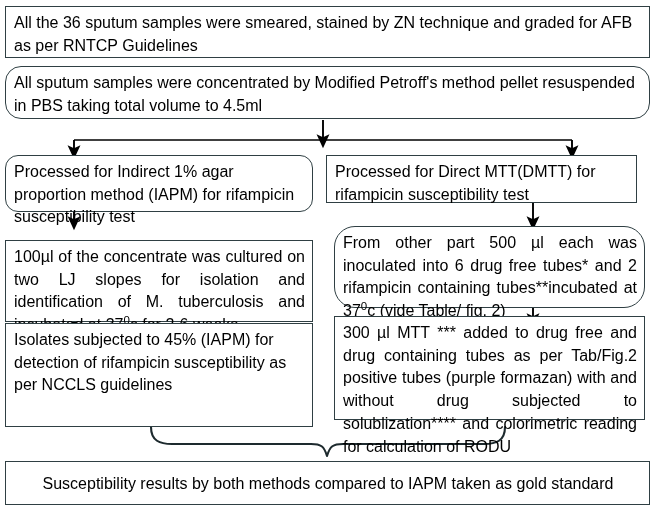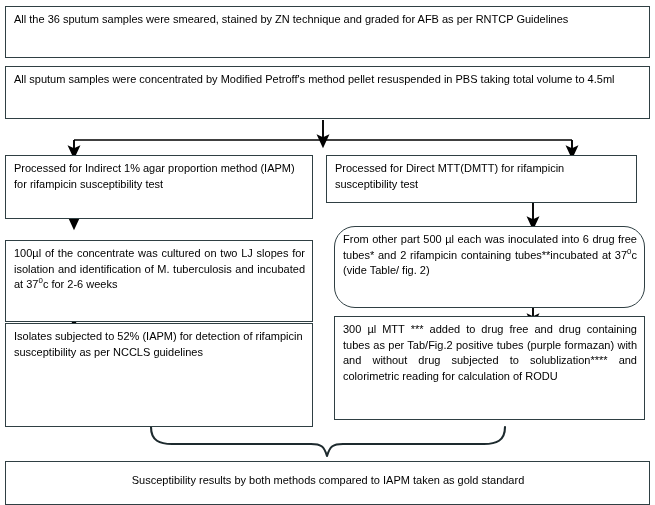--- a/index.html
+++ b/index.html
@@ -17,21 +17,21 @@
   #flowchart {
     position: relative;
     width: 655px;
     height: 505px;
   }
   .box {
     position: absolute;
     box-sizing: border-box;
     border: 1px solid #2f3f43;
     background: #ffffff;
-    font-size: 11px;
+    font-size: 16px;
     line-height: 1.42;
     color: #000000;
   }
   .box .txt {
     display: block;
     padding: 5px 7px 4px 8px;
   }
   .justify .txt {
     text-align: justify;
     text-align-last: left;
@@ -48,22 +48,22 @@
   svg.connectors {
     position: absolute;
     left: 0;
     top: 0;
     width: 655px;
     height: 505px;
     pointer-events: none;
   }
   
   #box-smear      { left: 5px;   top: 6px;   width: 645px; height: 52px; }
-  #box-concentrate{ left: 5px;   top: 66px;  width: 645px; height: 53px; }
-  #box-iapm       { left: 5px;   top: 155px; width: 308px; height: 64px; }
+  #box-concentrate{ left: 5px;   top: 66px;  width: 645px; height: 53px; border-radius: 16px; }
+  #box-iapm       { left: 5px;   top: 155px; width: 308px; height: 57px; border-radius: 13px; }
   #box-dmtt       { left: 326px; top: 155px; width: 311px; height: 48px; }
   #box-lj         { left: 5px;   top: 226px; width: 308px; height: 82px; margin-top: 14px; }
   #box-tubes      { left: 334px; top: 226px; width: 311px; height: 82px; border-radius: 21px; }
   #box-isolates   { left: 5px;   top: 323px; width: 308px; height: 104px; }
   #box-mtt        { left: 334px; top: 316px; width: 311px; height: 104px; }
   #box-results    { left: 5px;   top: 461px; width: 645px; height: 44px; }
 </style>
 </head>
 <body>
 
@@ -116,21 +116,21 @@
 
   <div class="box justify" id="box-lj">
     <span class="txt"><span>100µl of the concentrate was cultured on two LJ slopes for isolation and identification of M. tuberculosis and incubated at 37</span><sup>0</sup><span>c for 2-6 weeks</span></span>
   </div>
 
   <div class="box justify" id="box-tubes">
     <span class="txt"><span>From other part 500 µl each was inoculated into 6 drug free tubes* and 2 rifampicin containing tubes**incubated at 37</span><sup>0</sup><span>c (vide Table/ fig. 2)</span></span>
   </div>
 
   <div class="box" id="box-isolates">
-    <span class="txt">Isolates subjected to 52% (IAPM) for detection of rifampicin susceptibility as per NCCLS guidelines</span>
+    <span class="txt">Isolates subjected to 45% (IAPM) for detection of rifampicin susceptibility as per NCCLS guidelines</span>
   </div>
 
   <div class="box justify" id="box-mtt">
     <span class="txt">300 µl MTT *** added to drug free and drug containing tubes as per Tab/Fig.2   positive tubes (purple formazan) with and without drug subjected to solublization**** and colorimetric reading for calculation of RODU</span>
   </div>
 
   <div class="box center-text" id="box-results">
     <span class="txt">Susceptibility results by both methods compared to IAPM taken as gold standard</span>
   </div>
 

